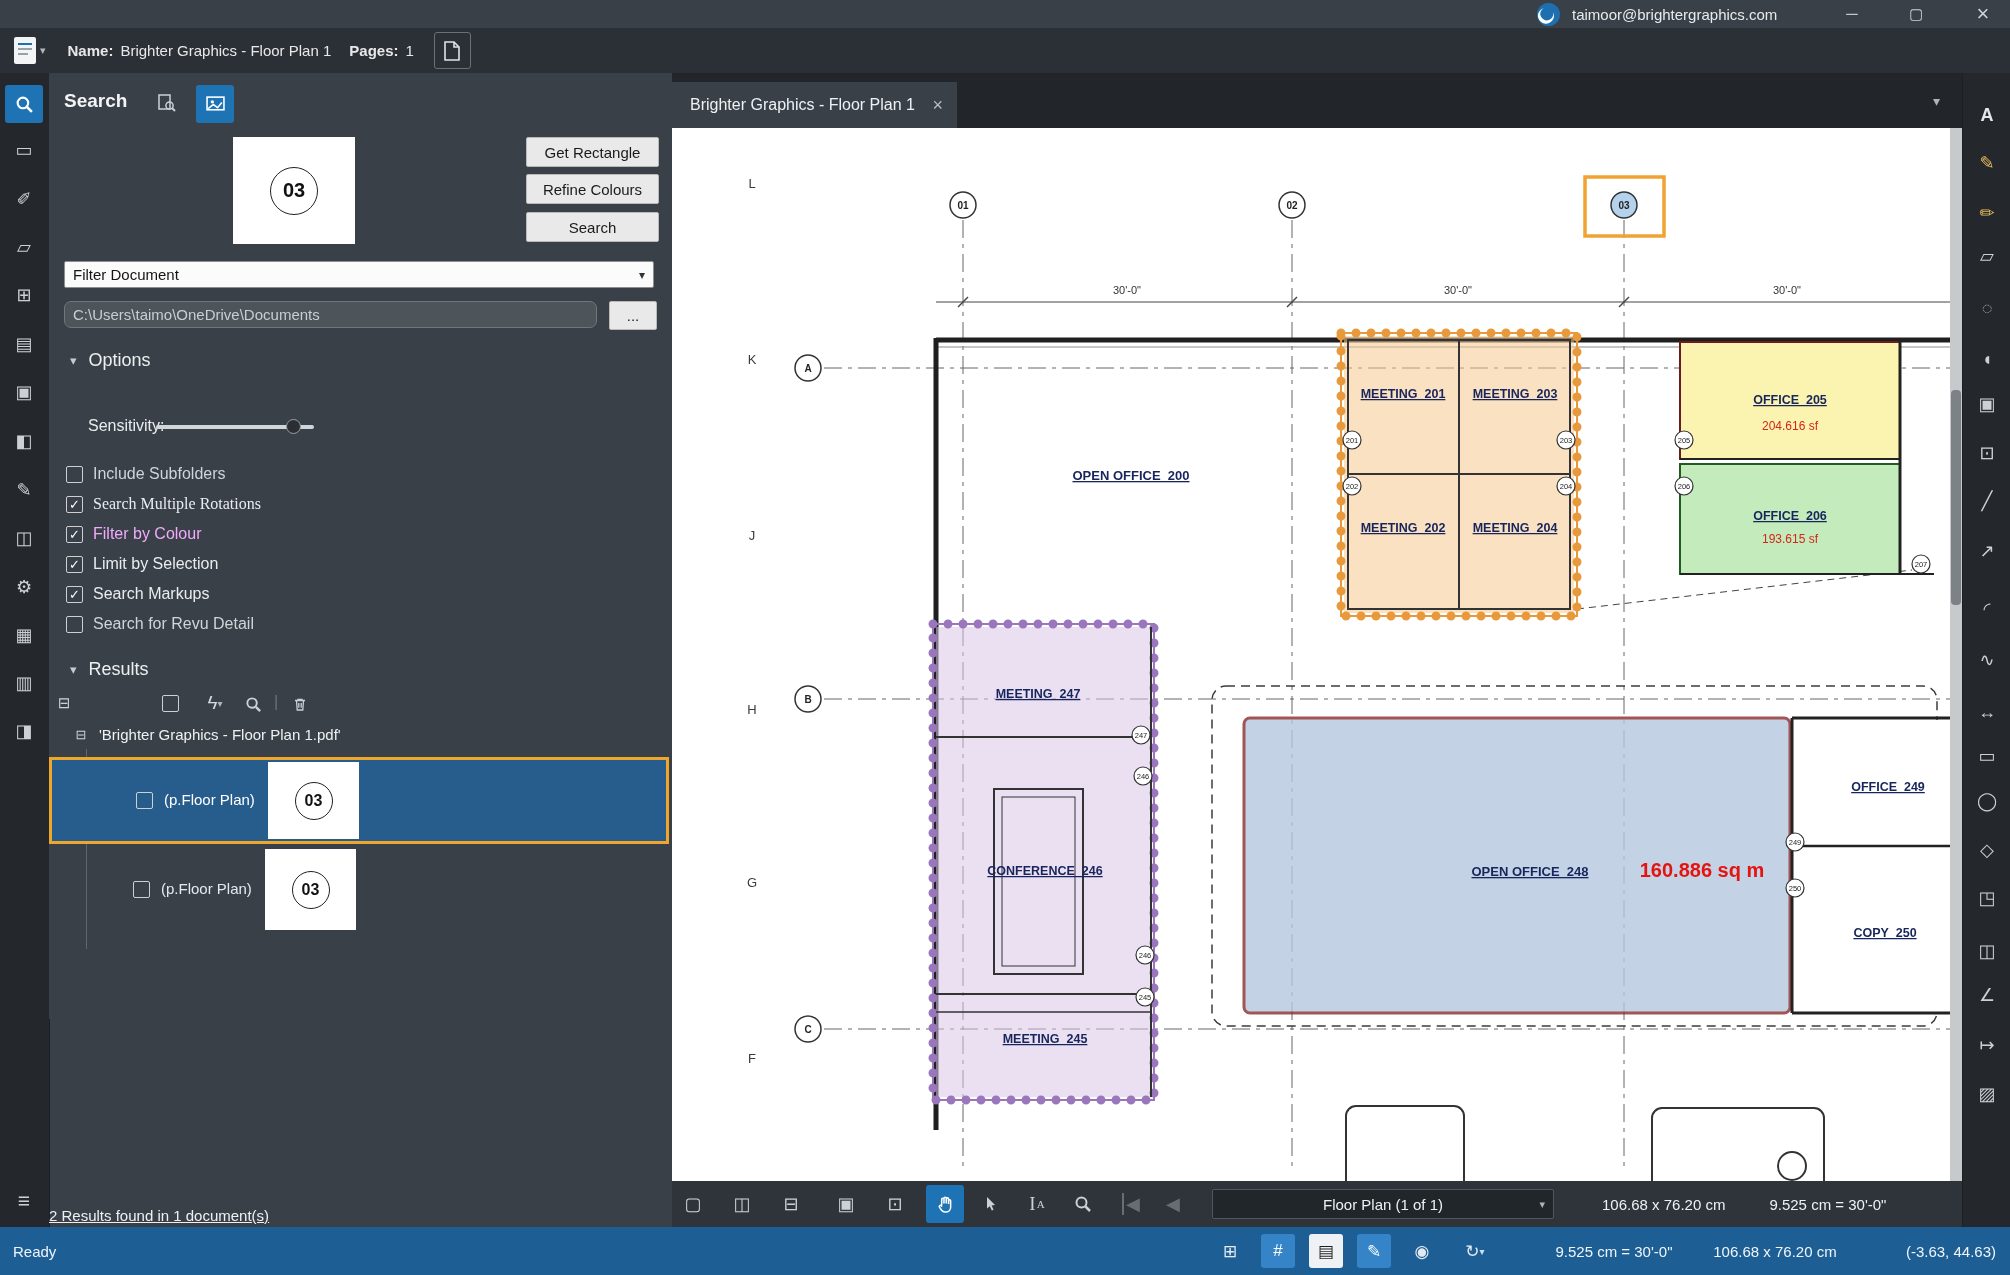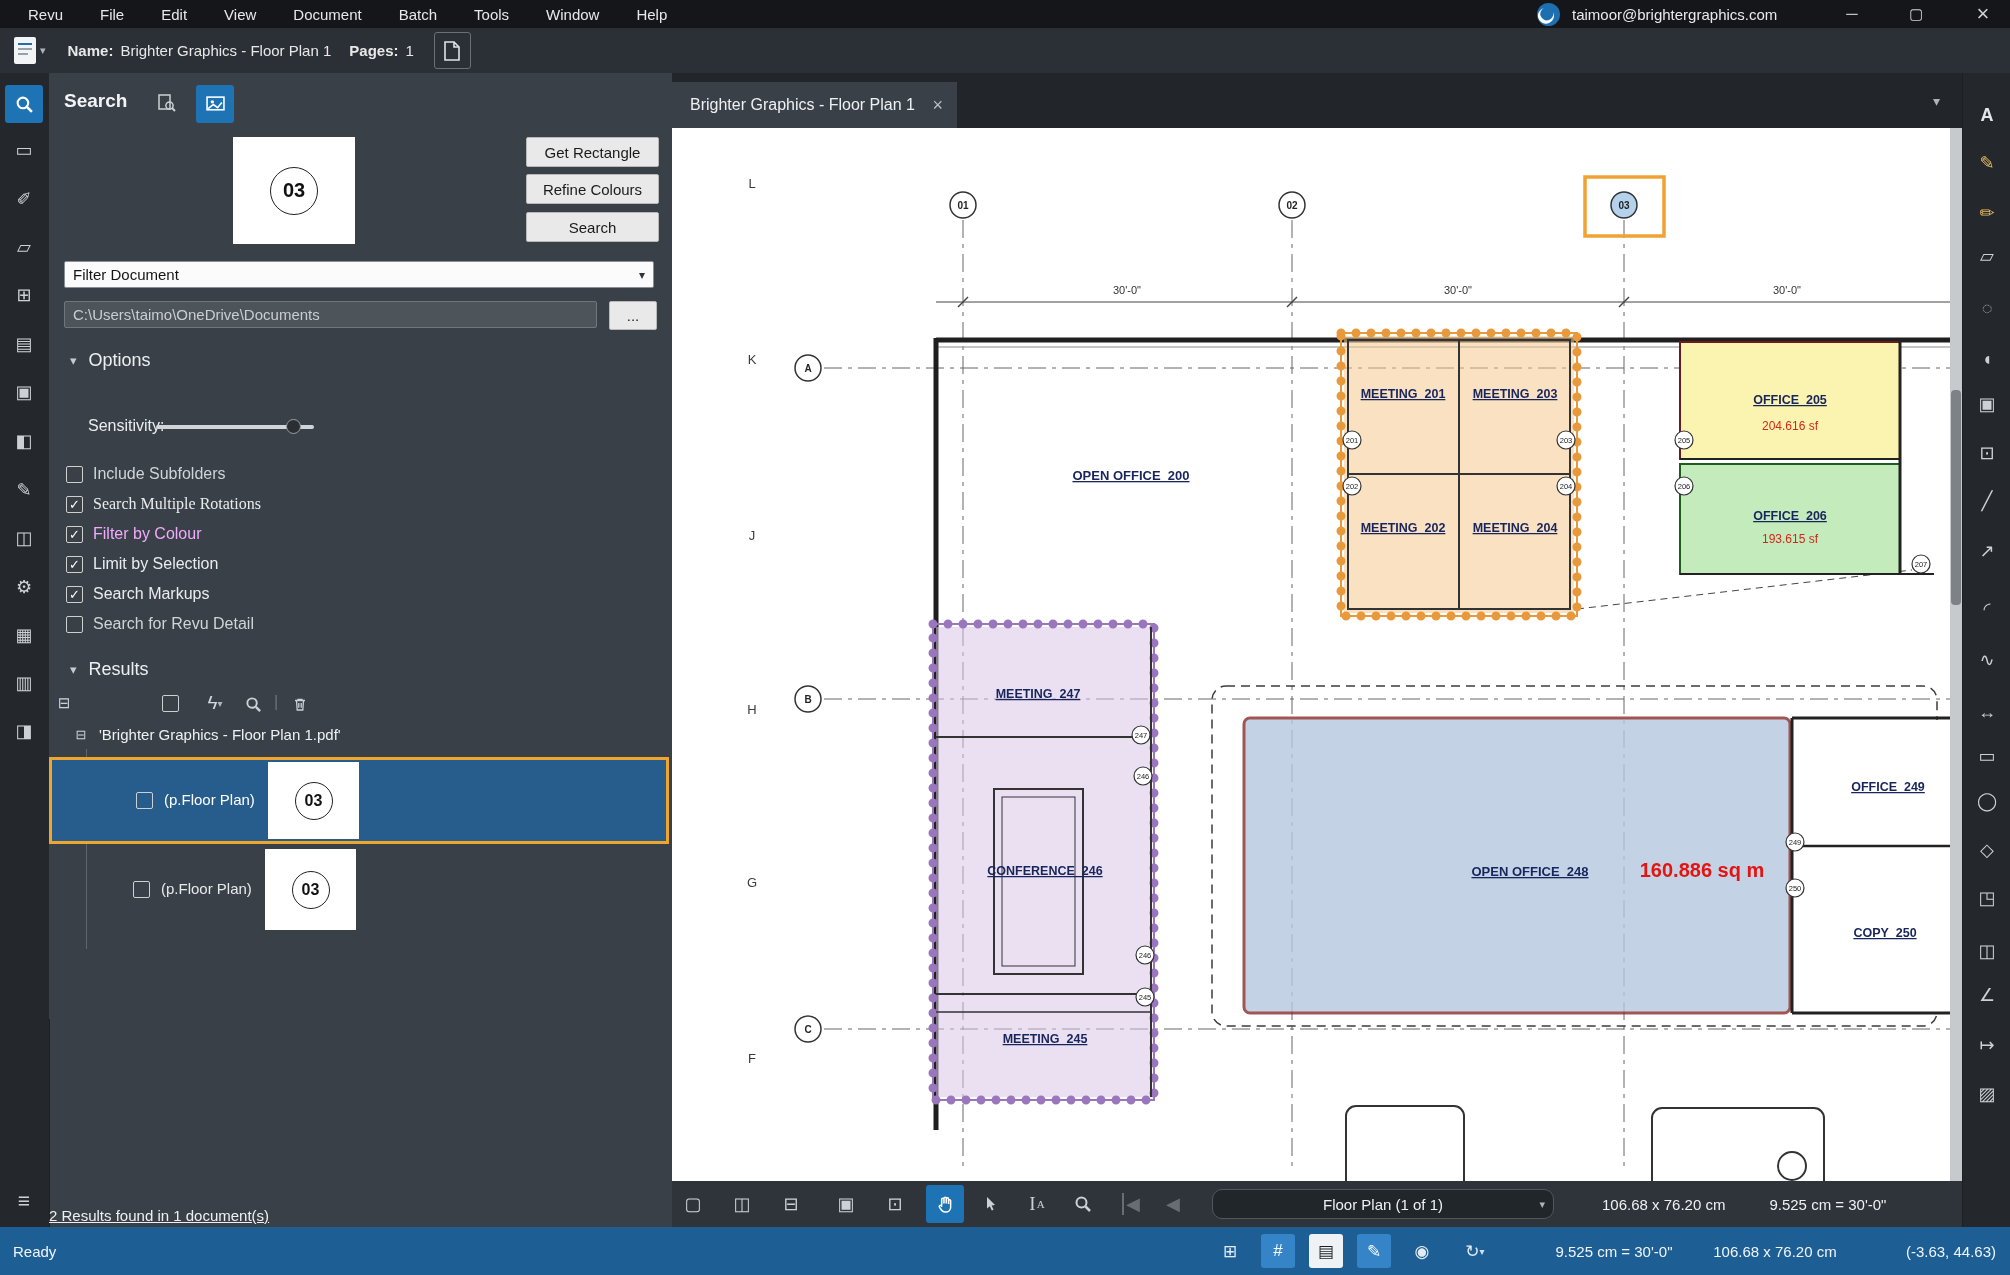--- a/index.html
+++ b/index.html
@@ -32,31 +32,20 @@
   .thumb{background:#fff;display:flex;align-items:center;justify-content:center;}
   .thumbcircle{border:1.6px solid #222;border-radius:50%;display:flex;align-items:center;justify-content:center;color:#111;font-weight:bold;}
   .grayed{color:#676d72 !important;}
   svg text{font-family:"Liberation Sans",sans-serif;}
 </style>
 </head>
 <body>
 
 <div class="app">
 
-  <div class="abs menubar">
-    <span>Revu</span>
-    <span>File</span>
-    <span>Edit</span>
-    <span>View</span>
-    <span>Document</span>
-    <span>Batch</span>
-    <span>Tools</span>
-    <span>Window</span>
-    <span>Help</span>
-  </div>
   <div class="abs" style="left:1537px;top:3px;width:23px;height:23px;border-radius:50%;background:#1e6fb0;">
     <svg width="23" height="23" viewBox="0 0 23 23">
         <path d="M7 5 a8 8 0 1 0 9 4 a6.5 6.5 0 1 1 -9 -4 Z" fill="#fff"></path>
       </svg>
   </div>
   <span class="abs" style="left:1572px;top:6px;font-size:15px;color:#e8eaec;">taimoor@brightergraphics.com</span>
   <span class="abs ico" style="left:1835px;top:0;width:34px;height:28px;font-size:16px;">─</span>
   <span class="abs ico" style="left:1899px;top:0;width:34px;height:28px;font-size:15px;">▢</span>
   <span class="abs ico" style="left:1964px;top:0;width:38px;height:28px;font-size:22px;">×</span>
 
@@ -129,21 +118,21 @@
 
     <div class="abs btn" style="left:477px;top:64px;width:131px;height:28px;">Get Rectangle</div>
     <div class="abs btn" style="left:477px;top:101px;width:131px;height:28px;">Refine Colours</div>
     <div class="abs btn" style="left:477px;top:139px;width:131px;height:28px;">Search</div>
 
     <div class="abs" style="left:15px;top:188px;width:590px;height:27px;background:#fbfbfb;border:1px solid #8a8f94;border-radius:2px;display:flex;align-items:center;color:#141414;font-size:15px;padding:0 8px;box-sizing:border-box;">
       <span>Filter Document</span>
       <span style="margin-left:auto;color:#333;font-size:12px;">▾</span>
     </div>
 
-    <div class="abs" style="left:15px;top:228px;width:533px;height:27px;background:#4d545a;border:1px solid #70767c;border-radius:2px;display:flex;align-items:center;color:#c9ced2;font-size:15px;padding:0 8px;box-sizing:border-box;">
+    <div class="abs" style="left:15px;top:228px;width:533px;height:27px;background:#4d545a;border:1px solid #70767c;border-radius:7px;display:flex;align-items:center;color:#c9ced2;font-size:15px;padding:0 8px;box-sizing:border-box;">
       <span>C:\Users\taimo\OneDrive\Documents</span>
     </div>
     <div class="abs btn" style="left:560px;top:228px;width:46px;height:27px;">...</div>
 
     <div class="abs sechdr" style="left:21px;top:277px;">
       <span style="font-size:13px;color:#c6cbd0;">▾</span>
       <span>Options</span>
     </div>
 
     <span class="abs" style="left:39px;top:344px;font-size:16px;color:#e9ecef;">Sensitivity:</span>
@@ -459,21 +448,21 @@
     <div class="tool" style="margin-left:8px;">
       <svg width="18" height="18" viewBox="0 0 18 18">
           <circle cx="7.5" cy="7.5" r="5" fill="none" stroke="currentColor" stroke-width="2"></circle>
           <line x1="11.5" y1="11.5" x2="16" y2="16" stroke="currentColor" stroke-width="2.5"></line>
         </svg>
     </div>
     <div class="tool grayed" style="margin-left:10px;border-left:0;">
         <span style="border-left:2px solid #676d72;padding-left:2px;">◀</span>
       </div>
     <div class="tool grayed" style="margin-left:4px;">◀</div>
-    <div style="margin-left:20px;width:340px;height:28px;background:#21262a;border:1px solid #51575c;border-radius:10px;display:flex;align-items:center;justify-content:center;color:#eef1f3;position:relative;">
+    <div style="margin-left:20px;width:340px;height:28px;background:#21262a;border:1px solid #51575c;border-radius:2px;display:flex;align-items:center;justify-content:center;color:#eef1f3;position:relative;">
       <span>Floor Plan (1 of 1)</span>
       <span style="position:absolute;right:8px;color:#aeb4ba;font-size:11px;">▾</span>
     </div>
     <span style="margin-left:48px;color:#eef1f3;">106.68 x 76.20 cm</span>
     <span style="margin-left:44px;color:#eef1f3;">9.525 cm = 30'-0"</span>
   </div>
 
   <div class="abs statusbar">
     <span style="margin-left:13px;">Ready</span>
     <div class="row" style="position:absolute;left:1213px;gap:14px;">

